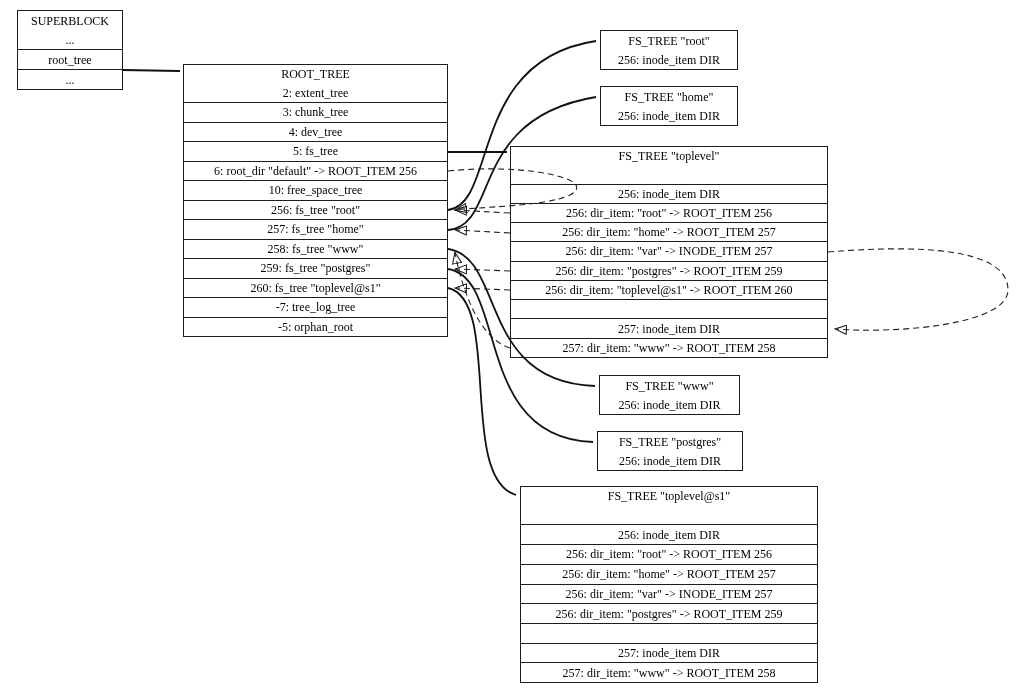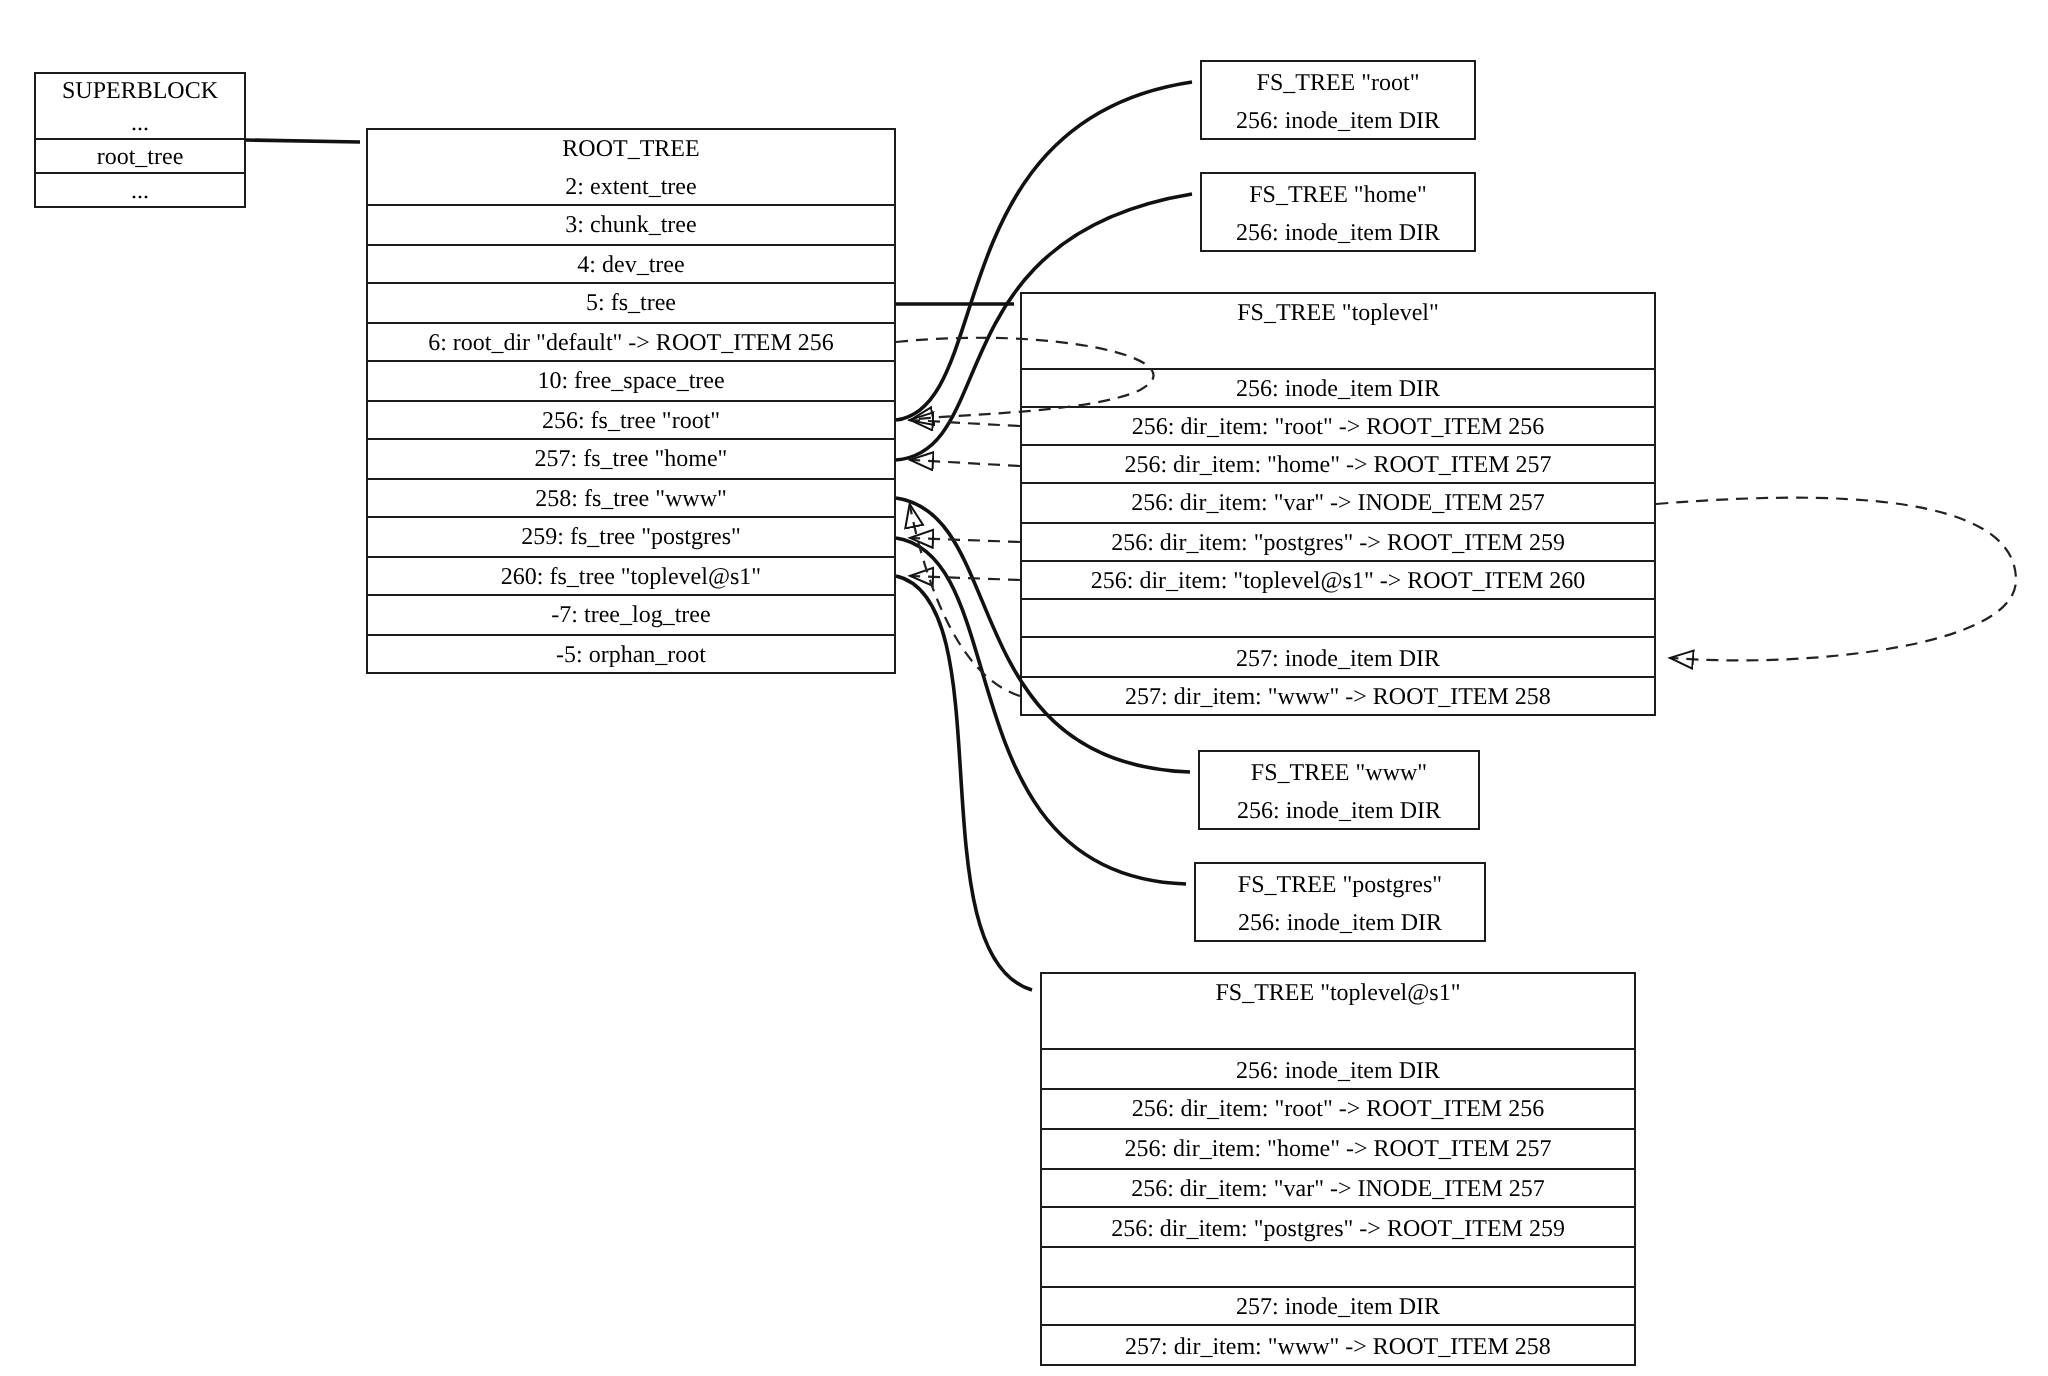--- a/index.html
+++ b/index.html
@@ -39,21 +39,21 @@
   }
   #edges path{fill:none;}
   .solid-edge{stroke:#111;stroke-width:1.8;}
   .dashed-edge{stroke:#222;stroke-width:1.1;stroke-dasharray:6 4;}
 </style>
 </head>
 <body>
 
 <div id="canvas">
 
-  <div class="node" style="left:17px;top:36px;width:106px;height:68px;">
+  <div class="node" style="left:17px;top:10px;width:106px;height:80px;">
     <div class="row title">SUPERBLOCK</div>
     <div style="display:contents"><div class="row">...</div><div class="row">root_tree</div><div class="row">...</div></div>
   </div>
 
   <div class="node" style="left:183px;top:64px;width:265px;height:273px;">
     <div class="row title">ROOT_TREE</div>
     <div style="display:contents"><div class="row">2: extent_tree</div><div class="row">3: chunk_tree</div><div class="row">4: dev_tree</div><div class="row">5: fs_tree</div><div class="row">6: root_dir "default" -&gt; ROOT_ITEM 256</div><div class="row">10: free_space_tree</div><div class="row">256: fs_tree "root"</div><div class="row">257: fs_tree "home"</div><div class="row">258: fs_tree "www"</div><div class="row">259: fs_tree "postgres"</div><div class="row">260: fs_tree "toplevel@s1"</div><div class="row">-7: tree_log_tree</div><div class="row">-5: orphan_root</div></div>
   </div>
 
   <div class="node" style="left:600px;top:30px;width:138px;height:40px;">

